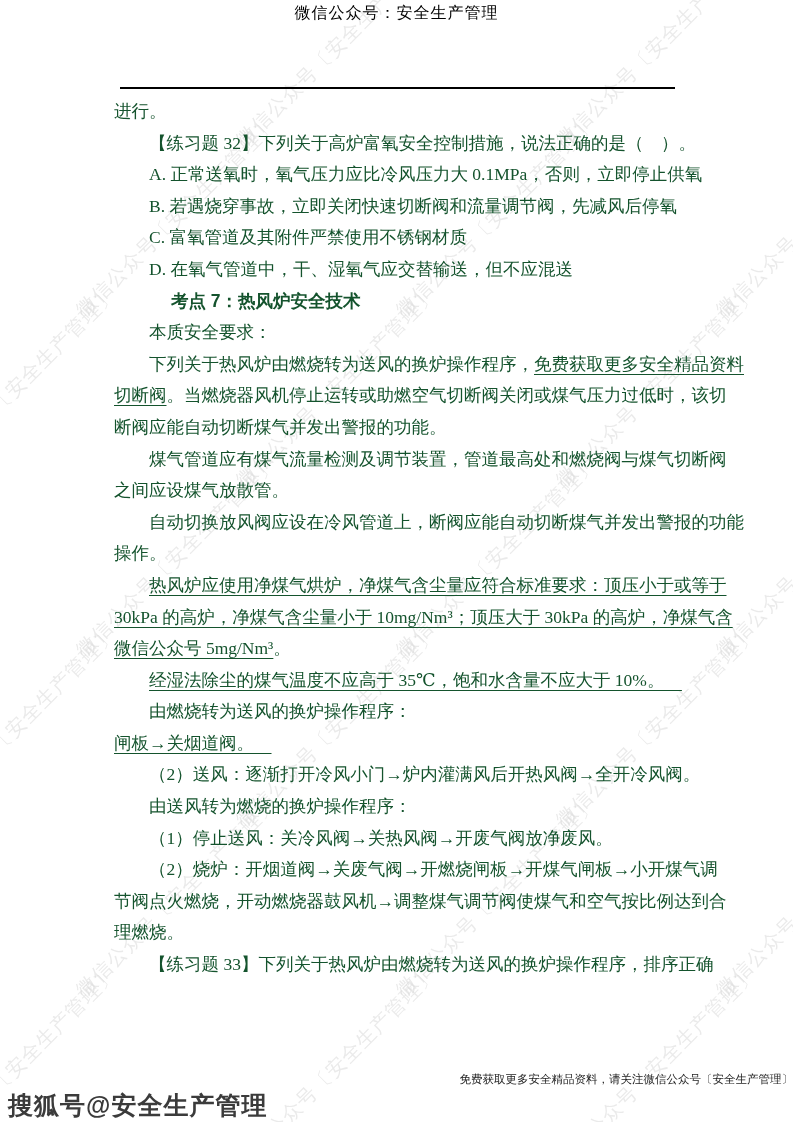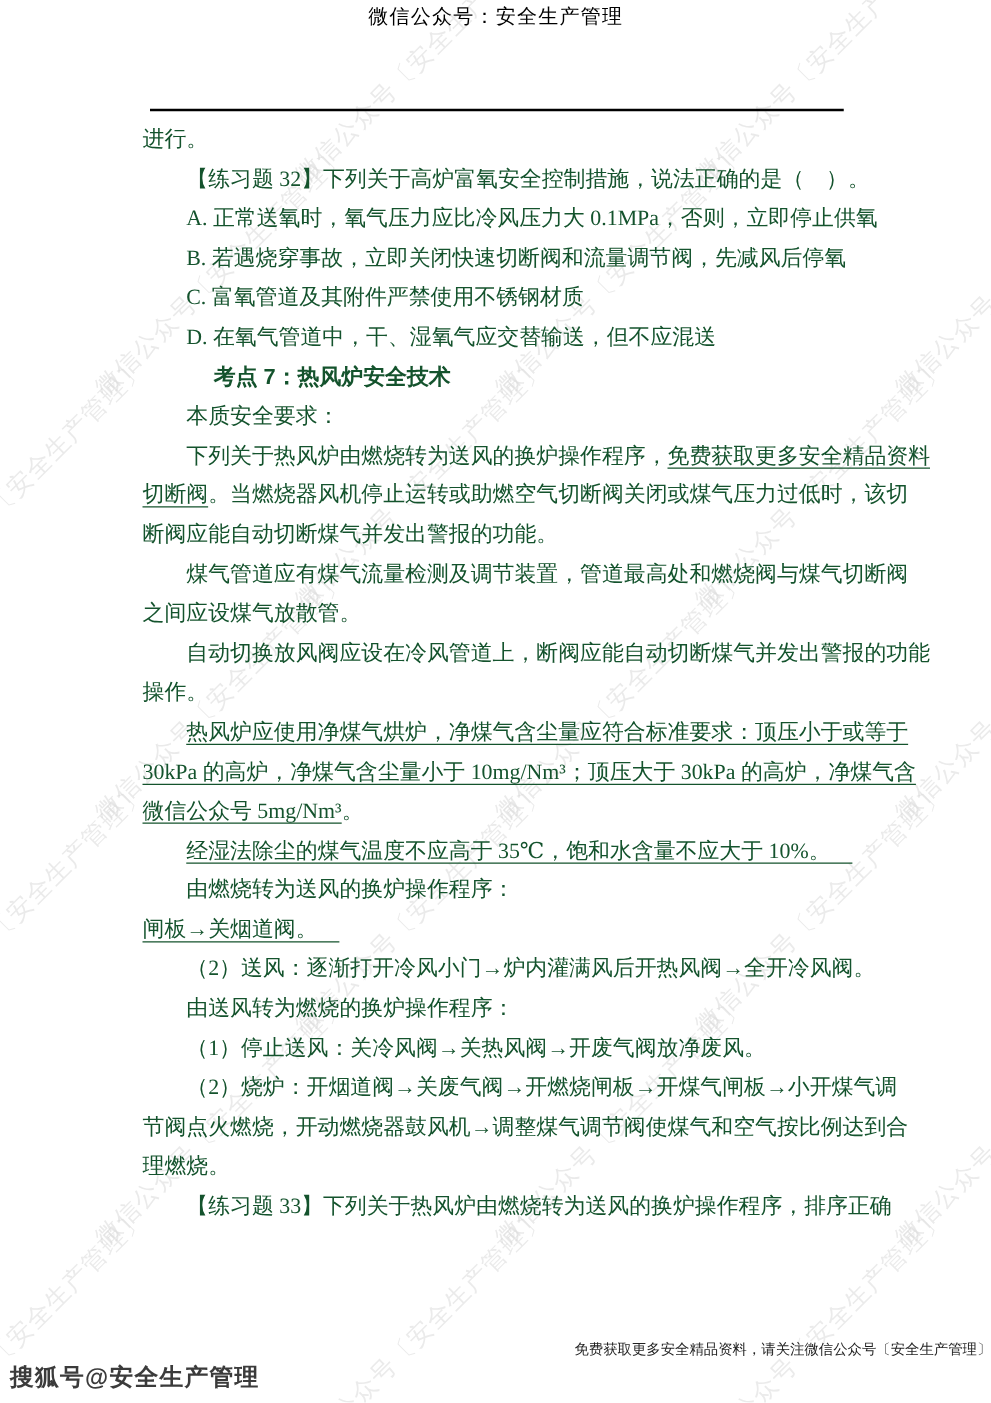--- a/index.html
+++ b/index.html
@@ -29,21 +29,21 @@
   .u{text-decoration:underline;text-underline-offset:4px;text-decoration-thickness:1px;}
   .b{font-weight:bold;font-family:"Liberation Sans","DejaVu Sans",sans-serif;margin-left:22px;}
   
   .footer-note{
     position:absolute;top:1072px;left:0;right:0;text-align:right;z-index:2;
     font-size:11.5px;color:#1f1f1f;
   }
   .sohu{
     position:absolute;left:8px;top:1089px;z-index:2;
     font-family:"Liberation Sans","DejaVu Sans",sans-serif;
-    font-weight:800;font-size:19px;color:#3b3b3b;letter-spacing:1px;
+    font-weight:800;font-size:25px;color:#3b3b3b;letter-spacing:1px;
   }
 </style>
 </head>
 <body>
 
 <div class="wm-layer">
     <div class="wm" style="left: 240px; top: 130px;">微信公众号〔安全生产管理〕</div>
     <div class="wm" style="left: 560px; top: 130px;">微信公众号〔安全生产管理〕</div>
     <div class="wm" style="left: 80px; top: 300px;">微信公众号〔安全生产管理〕</div>
     <div class="wm" style="left: 400px; top: 300px;">微信公众号〔安全生产管理〕</div>

